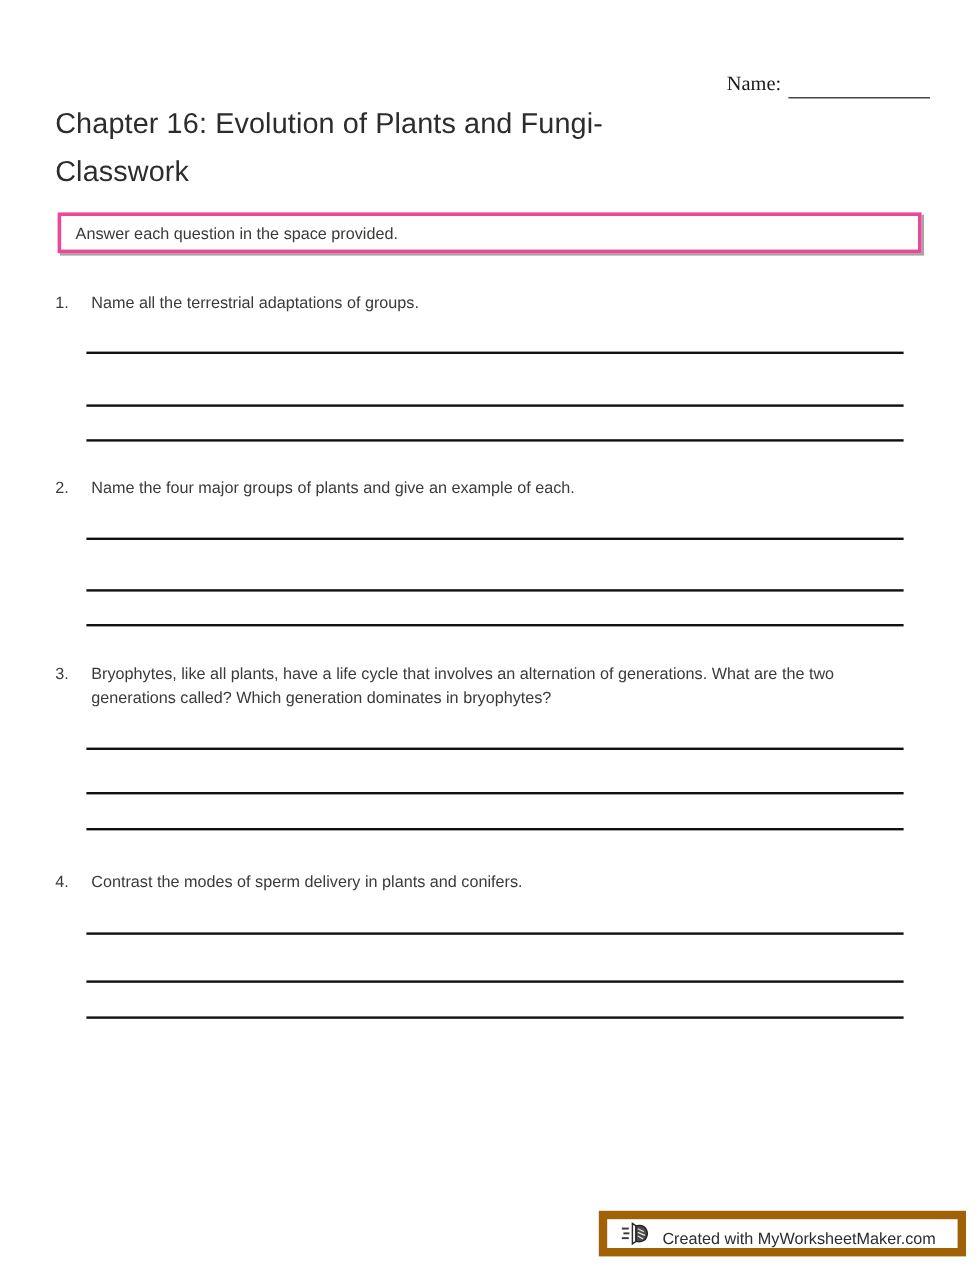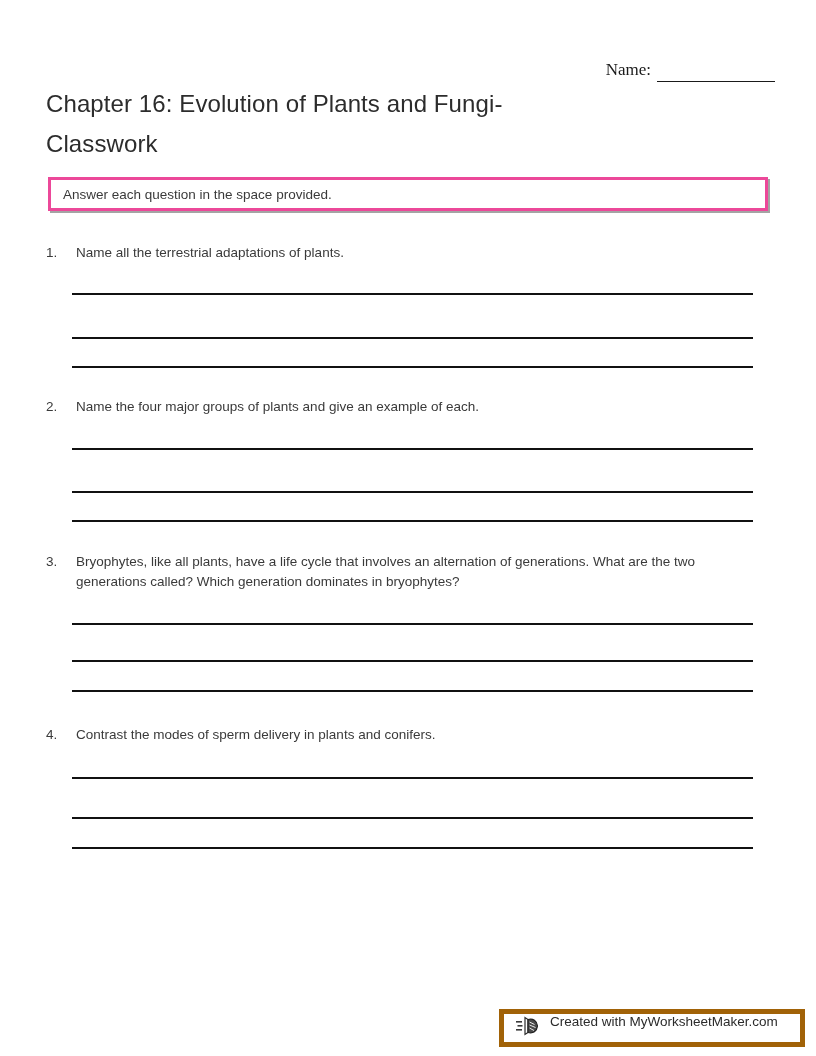--- a/index.html
+++ b/index.html
@@ -141,25 +141,25 @@
     width: 681px;
   }
 
   
   .footer-badge {
     position: absolute;
     left: 499px;
     top: 1009px;
     width: 306px;
     height: 38px;
-    border: 5px solid #a16207;
+    border: 7px solid #a16207;
     background: #ffffff;
     box-sizing: border-box;
     display: flex;
-    align-items: flex-start;
+    align-items: flex-end;
     padding-left: 12px;
   }
 
   .footer-logo {
     width: 26px;
     height: 24px;
     flex: 0 0 26px;
     margin-right: 8px;
     position: relative;
   }
@@ -187,21 +187,21 @@
   </div>
 
   <div class="instruction-box">
     <span class="instruction-text">Answer each question in the space provided.</span>
   </div>
 
   <div class="questions" id="questions-container">
       <div class="question-block" style="top: 243px;">
         <div class="q-row">
           <span class="q-num">1.</span>
-          <span class="q-text">Name all the terrestrial adaptations of plants.</span>
+          <span class="q-text">Name all the terrestrial adaptations of groups.</span>
         </div>
       </div>
       <div class="answer-lines" style="top: 293px;">
         <div class="answer-line"></div>
       </div>
       <div class="answer-lines" style="top: 337px;">
         <div class="answer-line"></div>
       </div>
       <div class="answer-lines" style="top: 366px;">
         <div class="answer-line"></div>

